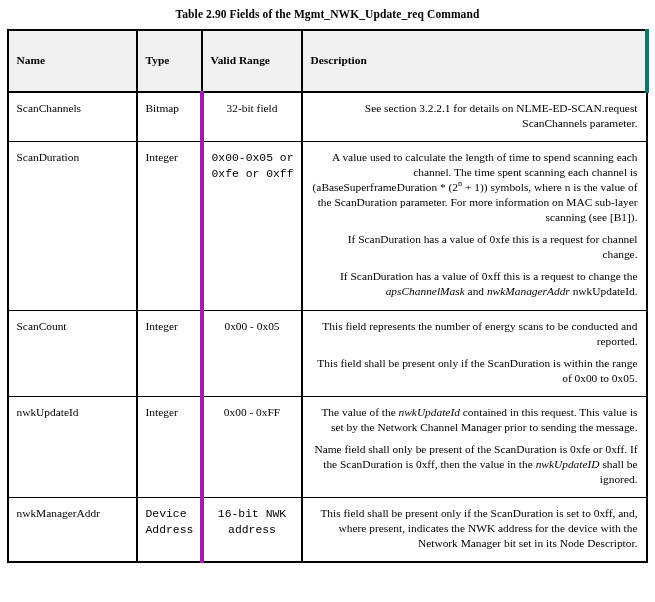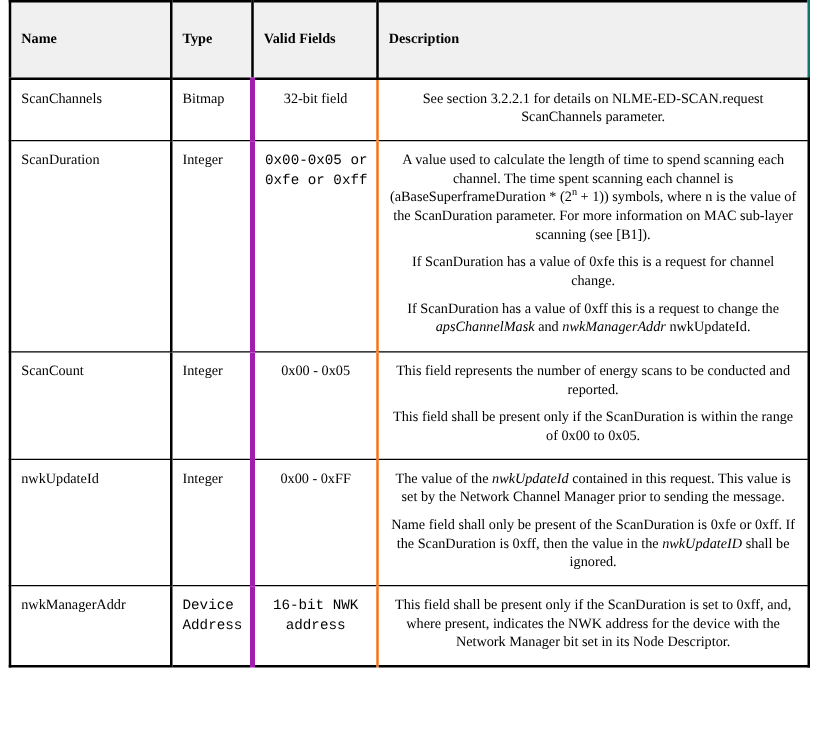--- a/index.html
+++ b/index.html
@@ -50,55 +50,56 @@
   table.spec-table thead th {
     background: #f0f0f0;
     font-weight: bold;
     text-align: left;
     height: 52px;
     vertical-align: middle;
     padding: 4px 8px;
     border-bottom: 2px solid #000000;
     border-right-width: 2px;
   }
-  table.spec-table thead th:last-child { border-right: 2px solid #0f766e; }
+  table.spec-table thead th:last-child { border-right: 4px solid #0f766e; }
 
   table.spec-table tbody td {
     padding: 8px 8px 10px 8px;
     margin-left: 35px;
   }
   table.spec-table tbody td.col-name  { border-right: 2px solid #000000; }
   table.spec-table tbody td.col-type  { border-right: 4px solid #a21caf; }
-  table.spec-table tbody td.col-range { text-align: center; border-right: 2px solid #f97316; }
-  table.spec-table tbody td.col-desc  { text-align: center; }
+  table.spec-table tbody td.col-range { text-align: center; border-right: 2px solid #000000; }
+  table.spec-table tbody td.col-desc  { text-align: right; }
 
   .para { margin: 0; }
   .para + .para { margin-top: 7px; }
   .nowrap-line { white-space: nowrap; font-family: Liberation Mono, monospace; }
   em.ital { }
   sup.exp { font-size: 0.72em; vertical-align: super; line-height: 0; }
 </style>
 </head>
 <body>
 
 <div id="page">
 
+  <div class="table-caption">Table 2.90 Fields of the Mgmt_NWK_Update_req Command</div>
 
   <table class="spec-table">
     <colgroup>
       <col class="c-name">
         <col class="c-type">
         <col class="c-range">
         <col class="c-desc">
     </colgroup>
     <thead>
       <tr>
         <th>Name</th>
         <th>Type</th>
-        <th>Valid Fields</th>
+        <th>Valid Range</th>
         <th>Description</th>
       </tr>
     </thead>
     <tbody>
 
       <tr>
         <td class="col-name">ScanChannels</td>
         <td class="col-type">Bitmap</td>
         <td class="col-range">32-bit field</td>
         <td class="col-desc">

